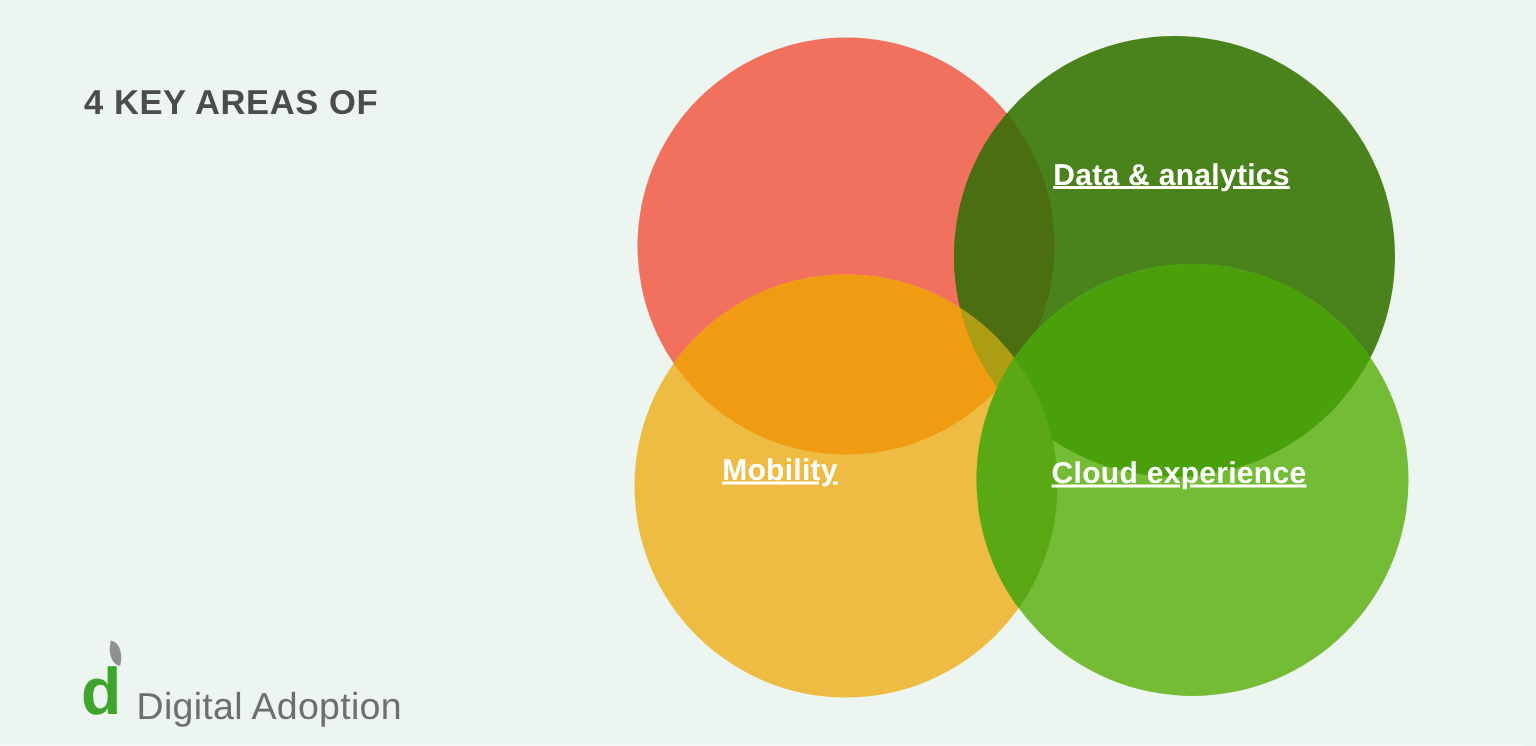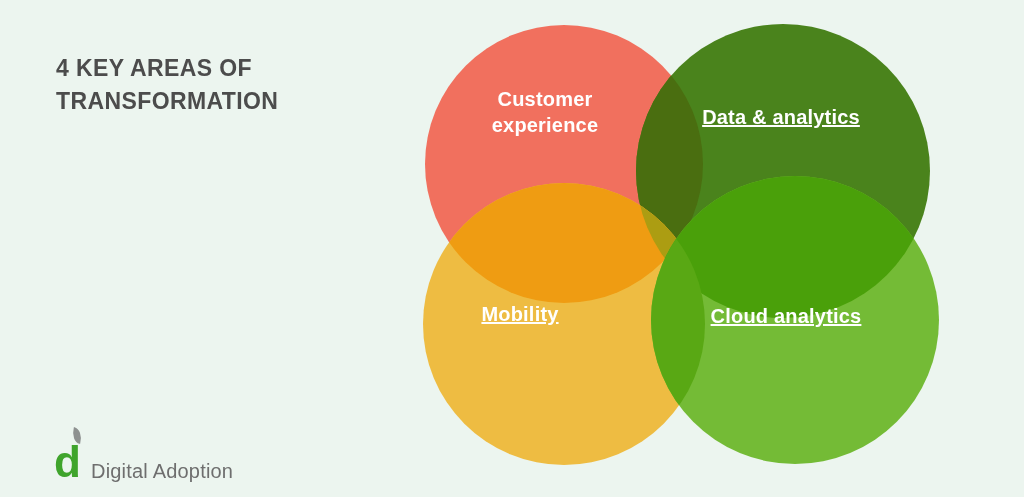--- a/index.html
+++ b/index.html
@@ -37,33 +37,32 @@
     font-size:44px;font-weight:700;color:#3fa42c;line-height:1;
     letter-spacing:-1px;
   }
   .logo-leaf{
     position:absolute;right:2px;top:0px;
     width:10px;height:15px;background:#8e9190;
     border-radius:0 95% 0 95%;
     transform:rotate(14deg);
   }
   .logo-text{
-    font-size:20px;color:#6e6e6e;letter-spacing:.2px;
+    font-size:25px;color:#6e6e6e;letter-spacing:.2px;
     padding-top:4px;
     margin-top:38px;
   }
 </style>
 </head>
 <body>
 
 <div class="canvas">
 
   <div class="title">
     <span>4 KEY AREAS OF</span>
-    <span>TRANSFORMATION</span>
   </div>
 
   <svg class="venn" viewBox="0 0 1024 497" aria-hidden="false">
     <defs>
       <clipPath id="clip-r">
           <circle cx="564" cy="164" r="139"></circle>
         </clipPath>
       <clipPath id="clip-dg">
           <circle cx="783" cy="171" r="147"></circle>
         </clipPath>
@@ -95,24 +94,23 @@
 
     <g clip-path="url(#clip-dg)">
       <circle cx="795" cy="320" r="144" fill="#4aa00a"></circle>
     </g>
 
     <g clip-path="url(#clip-y)">
       <circle cx="795" cy="320" r="144" fill="#59a814"></circle>
     </g>
   </svg>
 
-  <div class="area-label" style="left:545px;top:112px;width:150px;">Customer experience</div>
   <div class="area-label nowrap" style="left:781px;top:117px;">Data &amp; analytics</div>
   <div class="area-label nowrap" style="left:520px;top:314px;">Mobility</div>
-  <div class="area-label nowrap" style="left:786px;top:316px;">Cloud analytics</div>
+  <div class="area-label nowrap" style="left:786px;top:316px;">Cloud experience</div>
 
   <div class="logo">
     <span class="logo-mark">
       <span class="logo-d">d</span>
       <span class="logo-leaf"></span>
     </span>
     <span class="logo-text">Digital Adoption</span>
   </div>
 
 </div>

